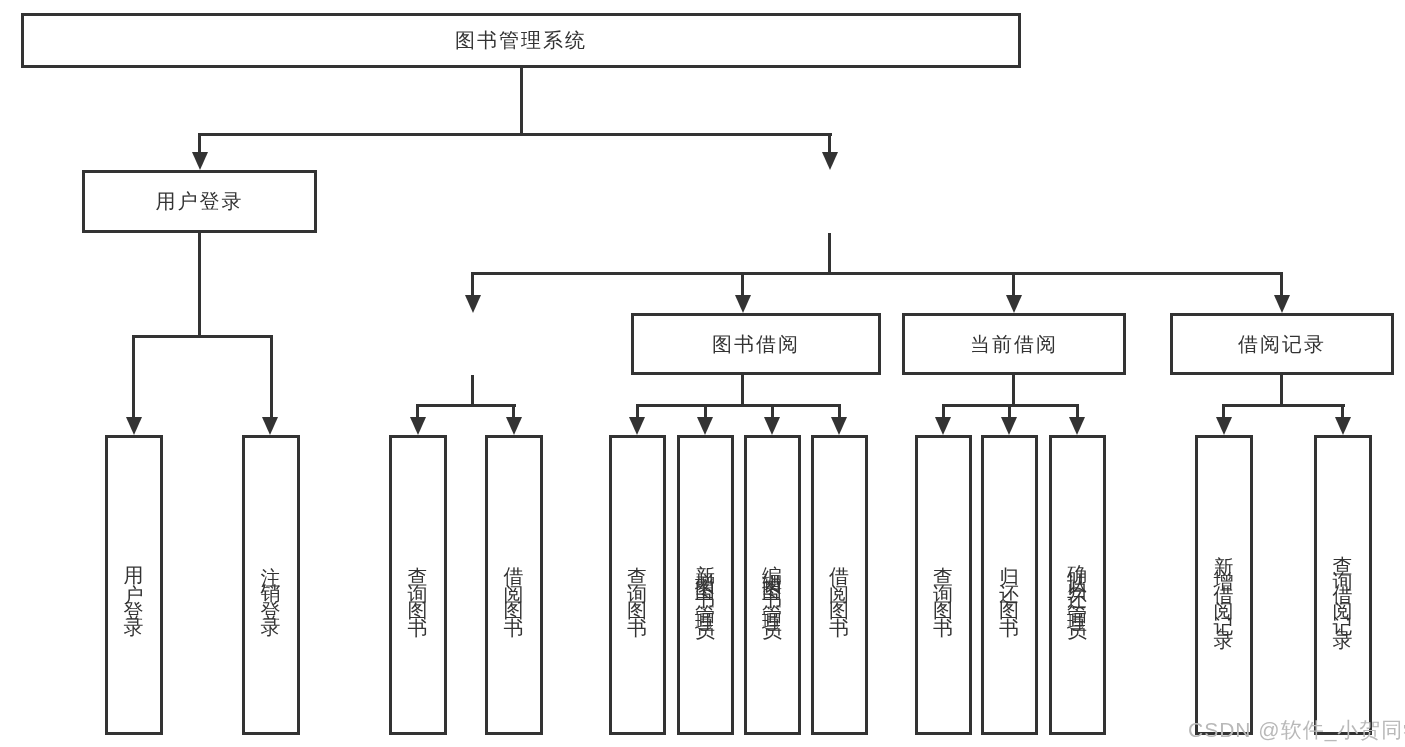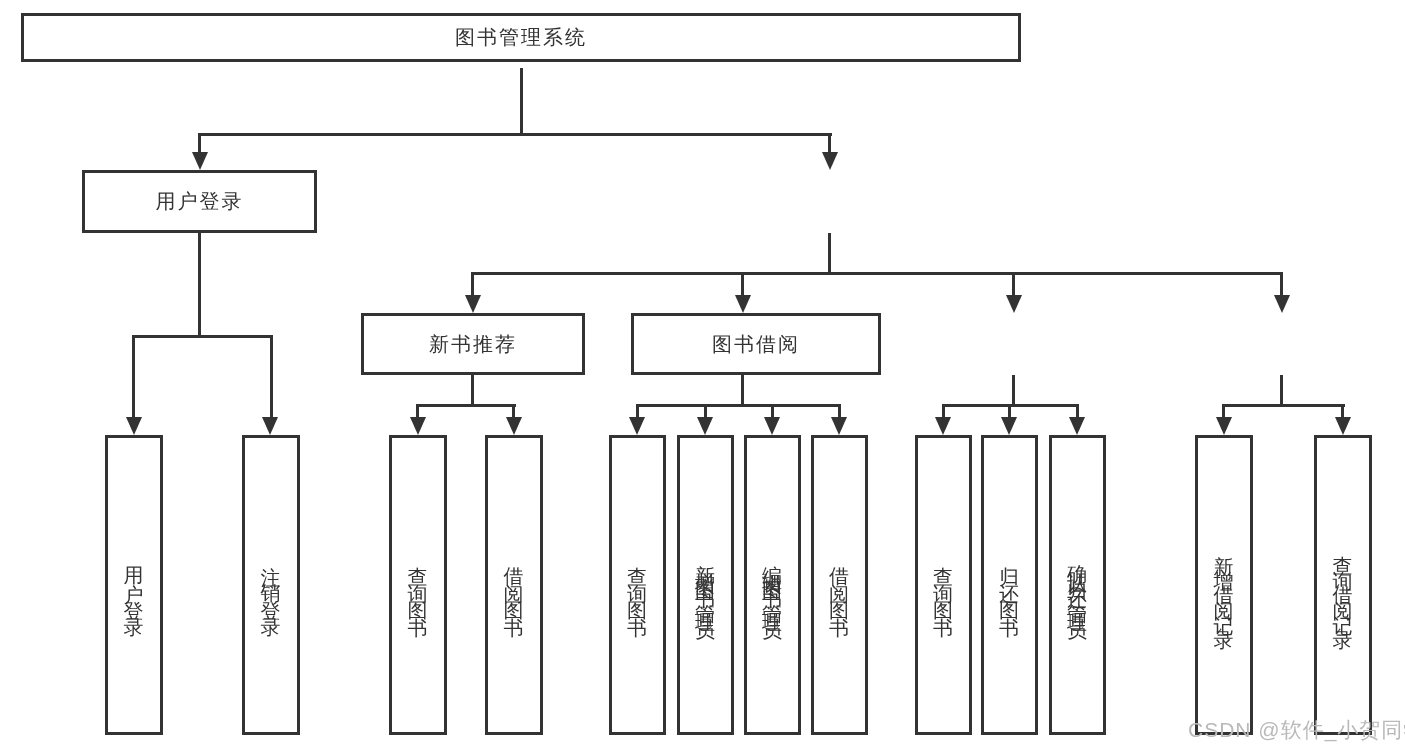--- a/index.html
+++ b/index.html
@@ -106,33 +106,36 @@
   <div class="ln" style="left:1076px;top:404px;width:3px;height:15px"></div>
   <div class="arrow" style="left:1069px;top:417px"></div>
 
   <div class="ln" style="left:1280px;top:375px;width:3px;height:31px"></div>
   <div class="ln" style="left:1222px;top:404px;width:123px;height:3px"></div>
   <div class="ln" style="left:1222px;top:404px;width:3px;height:15px"></div>
   <div class="arrow" style="left:1216px;top:417px"></div>
   <div class="ln" style="left:1341px;top:404px;width:3px;height:15px"></div>
   <div class="arrow" style="left:1335px;top:417px"></div>
 
-  <div class="hbox" style="left:21px;top:13px;width:1000px;height:49px">
+  <div class="hbox" style="left:21px;top:13px;width:1000px;height:55px">
     <span>图书管理系统</span>
   </div>
 
   <div class="hbox" style="left:82px;top:170px;width:235px;height:63px">
     <span>用户登录</span>
   </div>
 
-  <div class="hbox" style="left:361px;top:313px;width:224px;height:62px">
-    <span>新书推荐</span>
-  </div>
   <div class="hbox" style="left:631px;top:313px;width:250px;height:62px">
     <span>图书借阅</span>
+  </div>
+  <div class="hbox" style="left:902px;top:313px;width:224px;height:62px">
+    <span>当前借阅</span>
+  </div>
+  <div class="hbox" style="left:1170px;top:313px;width:224px;height:62px">
+    <span>借阅记录</span>
   </div>
 
   <div class="vbox" style="left:105px;width:58px">
     <span class="vtext v4">用户登录</span>
   </div>
   <div class="vbox" style="left:242px;width:58px">
     <span class="vtext v4">注销登录</span>
   </div>
 
   <div class="vbox" style="left:389px;width:58px">

